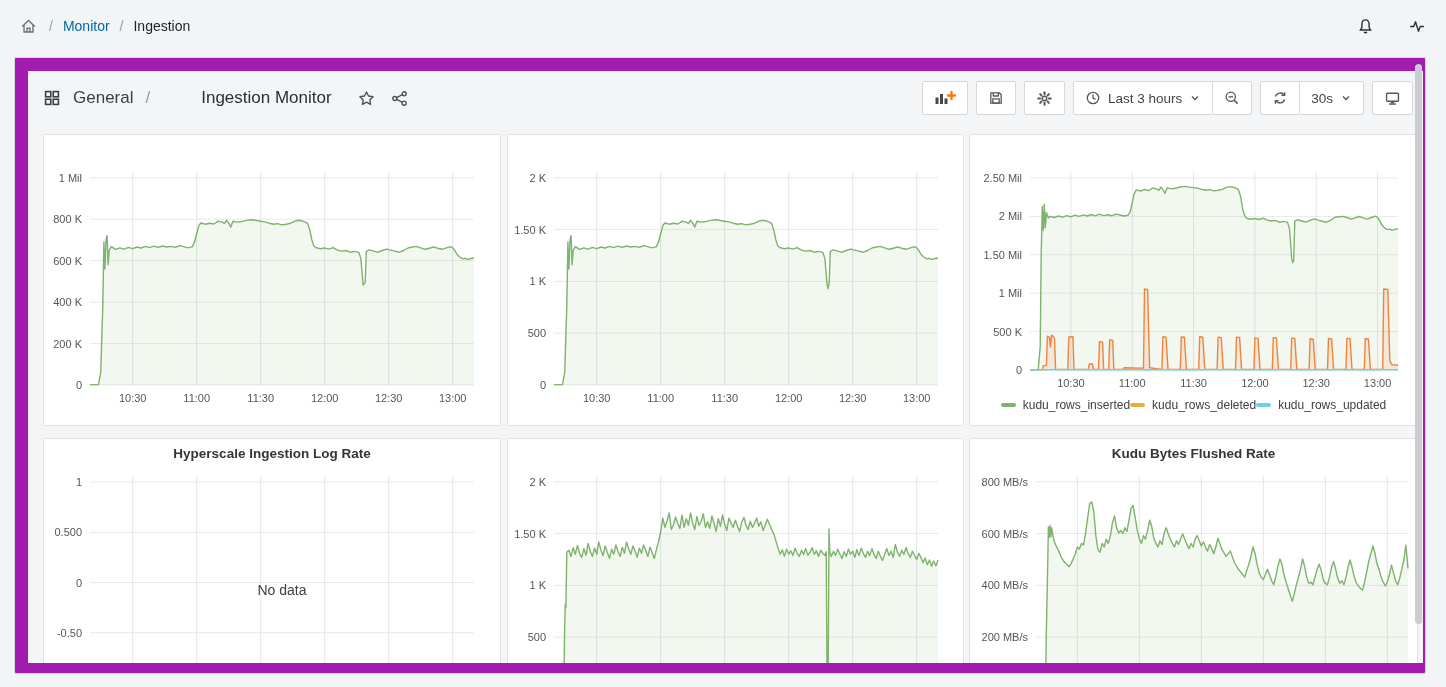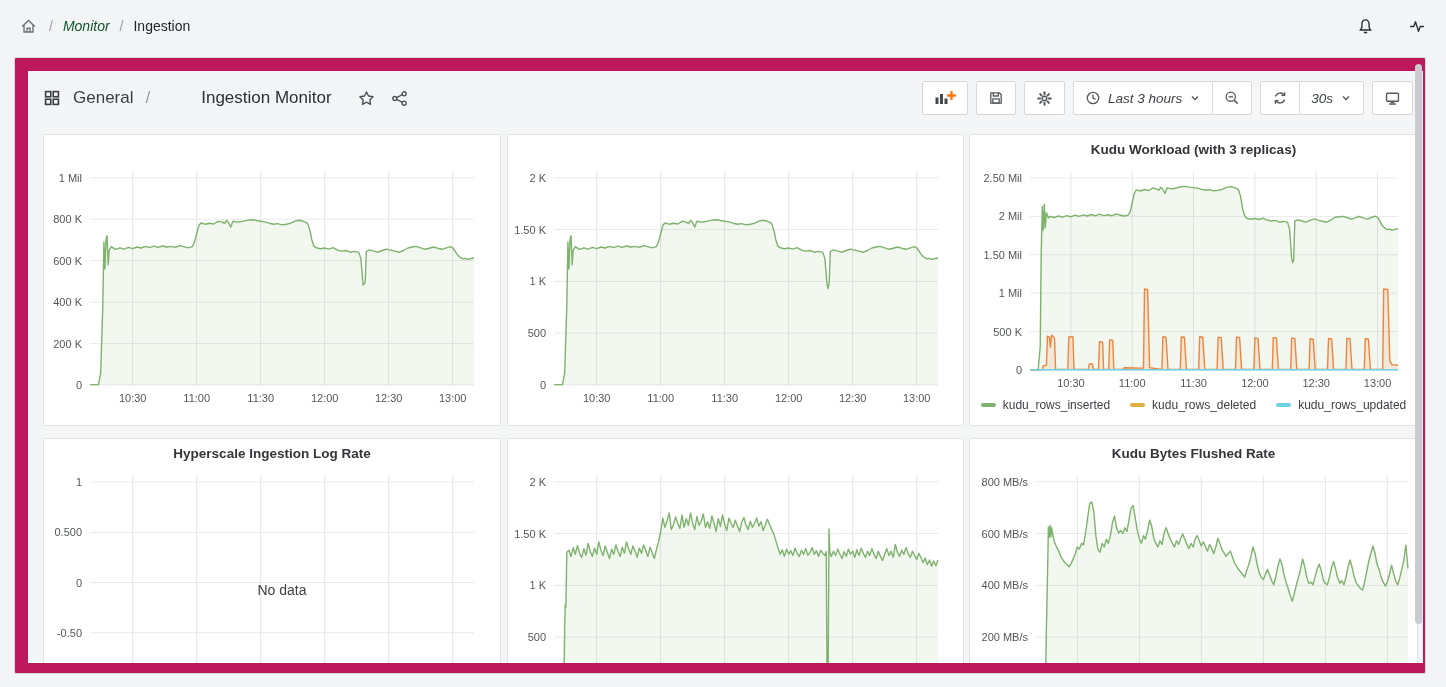--- a/index.html
+++ b/index.html
@@ -2,62 +2,62 @@
 <html><head>
 <meta charset="utf-8">
 <style>
   html,body{margin:0;padding:0;}
   body{width:1446px;height:687px;overflow:hidden;background:#f3f4f5;
        font-family:"Liberation Sans","DejaVu Sans",sans-serif;color:#202124;}
   
   .topbar{height:52px;display:flex;align-items:center;padding:0 18px;}
   .crumbs{display:flex;align-items:center;gap:10px;font-size:14px;}
   .crumb-sep{color:#9a9ca0;}
-  .crumb-dim{color:#14532d;cursor:pointer;font-style:italic;}
+  .crumb-dim{color:#0369a1;cursor:pointer;}
   .crumb-cur{color:#1f2125;}
   .top-icons{margin-left:auto;display:flex;align-items:center;gap:30px;}
   .icon-btn{background:none;border:none;padding:2px;cursor:pointer;display:flex;color:#2c2e33;}
   
-  .card{position:absolute;left:14px;top:57px;width:1410px;height:615px;background:#be185d;
+  .card{position:absolute;left:14px;top:57px;width:1410px;height:615px;background:#a21caf;
         border:1px solid #d6d8da;border-radius:2px;}
   .canvas{position:absolute;left:13px;top:13px;width:1395px;height:592px;
           background:#f4f5f6;overflow:hidden;}
   .scrollbar{position:absolute;top:4px;right:3px;width:7px;height:604px;}
   .scroll-thumb{position:absolute;top:2px;left:0;width:7px;height:560px;background:#caccd0;border-radius:4px;}
   
   .dash-header{position:absolute;left:15px;right:10px;top:5px;height:44px;
                display:flex;align-items:center;}
   .dash-title{display:flex;align-items:center;gap:12px;font-size:17px;}
   .folder{color:#3b3e45;cursor:pointer;}
   .title-sep{color:#9b9da2;}
   .dash-name{color:#2d2f35;margin-left:39px;}
   .title-icons{display:flex;align-items:center;gap:16px;margin-left:14px;color:#4d5056;}
   
   .toolbar{margin-left:auto;display:flex;align-items:center;}
   .tb-group{display:flex;margin-left:8px;}
   .btn{height:25px;min-width:34px;display:inline-flex;align-items:center;justify-content:center;
        gap:7px;padding:16px 11px;background:#fff;border:1px solid #d8d9db;border-radius:2px;
-       color:#55585e;font-size:13.5px;cursor:pointer;box-sizing:border-box;font-style:italic;}
+       color:#55585e;font-size:13.5px;cursor:pointer;box-sizing:border-box;}
   .tb-group .btn + .btn{margin-left:-1px;}
   .btn .lbl{color:#3f4249;font-weight:500;}
   
   .panel{position:absolute;background:#fff;border:1px solid #e2e3e5;border-radius:2px;}
   .panel-title{position:absolute;top:7px;left:0;right:0;text-align:center;
                font-size:13.5px;font-weight:700;color:#33353a;cursor:pointer;}
   .chart{position:absolute;left:0;top:0;right:0;bottom:0;}
   .chart text.tick{font-size:11px;fill:#54565c;}
   .chart text.nodata{font-size:14px;fill:#3e4044;}
   .p0{left:15px;top:63px;width:456px;height:290px;}
   .p1{left:479px;top:63px;width:455px;height:290px;}
   .p2{left:941px;top:63px;width:447px;height:290px;}
   .p3{left:15px;top:367px;width:456px;height:290px;}
   .p4{left:479px;top:367px;width:455px;height:290px;}
   .p5{left:941px;top:367px;width:447px;height:290px;}
   .legend{position:absolute;left:0;right:0;top:263px;display:flex;justify-content:center;
-          gap:20px;font-size:12px;color:#3c3e44;align-items:center;}
+          font-size:12px;color:#3c3e44;align-items:center;}
   .legend-item{display:flex;align-items:center;gap:7px;cursor:pointer;}
   .swatch{width:15px;height:4px;border-radius:2px;display:inline-block;}
 </style>
 </head>
 <body>
 
 <div class="topbar">
   <div class="crumbs">
     <span class="icon-btn">
       <svg width="17" height="17" viewBox="0 0 16 16" fill="none" stroke="#6f7276" stroke-width="1.3">
@@ -265,21 +265,20 @@
             <text class="tick" x="152.7" y="267" text-anchor="middle">11:00</text>
             <text class="tick" x="216.7" y="267" text-anchor="middle">11:30</text>
             <text class="tick" x="280.7" y="267" text-anchor="middle">12:00</text>
             <text class="tick" x="344.7" y="267" text-anchor="middle">12:30</text>
             <text class="tick" x="408.7" y="267" text-anchor="middle">13:00</text>
             <path d="M46.0 249.6L54.5 249.6L56.7 237.6L58.8 171.3L59.9 107.0L60.9 134.0L62.0 105.0L63.1 100.8L64.1 129.8L65.2 115.3L67.3 111.6L71.6 114.3L75.9 112.8L80.1 114.1L84.4 112.4L88.7 113.7L92.9 112.0L97.2 113.0L101.5 111.4L105.7 112.6L110.0 111.2L114.3 112.4L118.5 111.0L122.8 112.0L127.1 111.4L131.3 112.4L135.6 110.6L139.9 111.6L144.1 112.8L148.4 111.6L150.5 107.0L152.7 98.7L154.8 90.5L156.9 88.0L161.2 89.2L165.5 88.2L169.7 89.0L174.0 86.3L178.3 87.1L180.4 88.4L182.5 85.3L184.7 88.0L186.8 92.1L188.9 86.3L191.1 86.7L195.3 87.1L199.6 86.1L203.9 85.1L208.1 84.7L212.4 85.5L216.7 86.3L220.9 86.9L225.2 88.2L229.5 89.2L233.7 88.6L238.0 89.8L242.3 89.2L246.5 88.2L250.8 86.1L255.1 85.3L259.3 86.3L261.5 87.1L263.6 88.4L265.7 94.6L267.9 105.0L270.0 111.2L272.1 112.8L276.4 113.7L280.7 113.0L284.9 114.1L289.2 112.6L293.5 115.1L297.7 116.1L302.0 115.5L306.3 117.2L310.5 116.4L314.8 117.4L316.9 123.6L319.1 150.1L320.1 153.7L321.2 147.4L322.3 116.4L325.5 114.9L329.7 116.1L334.0 117.2L338.3 115.5L342.5 114.1L346.8 115.1L351.1 116.1L355.3 117.2L359.6 115.5L363.9 113.0L368.1 112.0L372.4 111.4L376.7 112.8L380.9 114.3L385.2 113.2L389.5 112.0L393.7 113.2L398.0 114.3L402.3 112.8L406.5 111.6L408.7 112.8L410.8 115.7L412.9 119.1L415.1 121.5L417.2 123.0L419.3 123.8L421.5 123.4L423.6 124.4L425.7 123.8L430.0 123.0L430.0 250.0L46.0 250.0Z" fill="rgba(126,178,109,0.10)" stroke="none"></path>
             <path d="M46.0 249.6L54.5 249.6L56.7 237.6L58.8 171.3L59.9 107.0L60.9 134.0L62.0 105.0L63.1 100.8L64.1 129.8L65.2 115.3L67.3 111.6L71.6 114.3L75.9 112.8L80.1 114.1L84.4 112.4L88.7 113.7L92.9 112.0L97.2 113.0L101.5 111.4L105.7 112.6L110.0 111.2L114.3 112.4L118.5 111.0L122.8 112.0L127.1 111.4L131.3 112.4L135.6 110.6L139.9 111.6L144.1 112.8L148.4 111.6L150.5 107.0L152.7 98.7L154.8 90.5L156.9 88.0L161.2 89.2L165.5 88.2L169.7 89.0L174.0 86.3L178.3 87.1L180.4 88.4L182.5 85.3L184.7 88.0L186.8 92.1L188.9 86.3L191.1 86.7L195.3 87.1L199.6 86.1L203.9 85.1L208.1 84.7L212.4 85.5L216.7 86.3L220.9 86.9L225.2 88.2L229.5 89.2L233.7 88.6L238.0 89.8L242.3 89.2L246.5 88.2L250.8 86.1L255.1 85.3L259.3 86.3L261.5 87.1L263.6 88.4L265.7 94.6L267.9 105.0L270.0 111.2L272.1 112.8L276.4 113.7L280.7 113.0L284.9 114.1L289.2 112.6L293.5 115.1L297.7 116.1L302.0 115.5L306.3 117.2L310.5 116.4L314.8 117.4L316.9 123.6L319.1 150.1L320.1 153.7L321.2 147.4L322.3 116.4L325.5 114.9L329.7 116.1L334.0 117.2L338.3 115.5L342.5 114.1L346.8 115.1L351.1 116.1L355.3 117.2L359.6 115.5L363.9 113.0L368.1 112.0L372.4 111.4L376.7 112.8L380.9 114.3L385.2 113.2L389.5 112.0L393.7 113.2L398.0 114.3L402.3 112.8L406.5 111.6L408.7 112.8L410.8 115.7L412.9 119.1L415.1 121.5L417.2 123.0L419.3 123.8L421.5 123.4L423.6 124.4L425.7 123.8L430.0 123.0" fill="none" stroke="#7EB26D" stroke-width="1.4" stroke-linejoin="round"></path>
           </svg></div>
     </div>
     <div class="panel p2">
-      <div class="panel-title">Kudu Workload (with 3 replicas)</div>
       <div class="chart"><svg width="447" height="290">
             <line x1="100.88888888888889" y1="37" x2="100.88888888888889" y2="235" stroke="#e4e5e8"></line>
             <line x1="162.22222222222223" y1="37" x2="162.22222222222223" y2="235" stroke="#e4e5e8"></line>
             <line x1="223.55555555555554" y1="37" x2="223.55555555555554" y2="235" stroke="#e4e5e8"></line>
             <line x1="284.8888888888889" y1="37" x2="284.8888888888889" y2="235" stroke="#e4e5e8"></line>
             <line x1="346.22222222222223" y1="37" x2="346.22222222222223" y2="235" stroke="#e4e5e8"></line>
             <line x1="407.55555555555554" y1="37" x2="407.55555555555554" y2="235" stroke="#e4e5e8"></line>
             <line x1="60" y1="43.0" x2="428" y2="43.0" stroke="#e8e9eb"></line>
             <text class="tick" x="52" y="47.0" text-anchor="end">2.50 Mil</text>
             <line x1="60" y1="81.4" x2="428" y2="81.4" stroke="#e8e9eb"></line>

